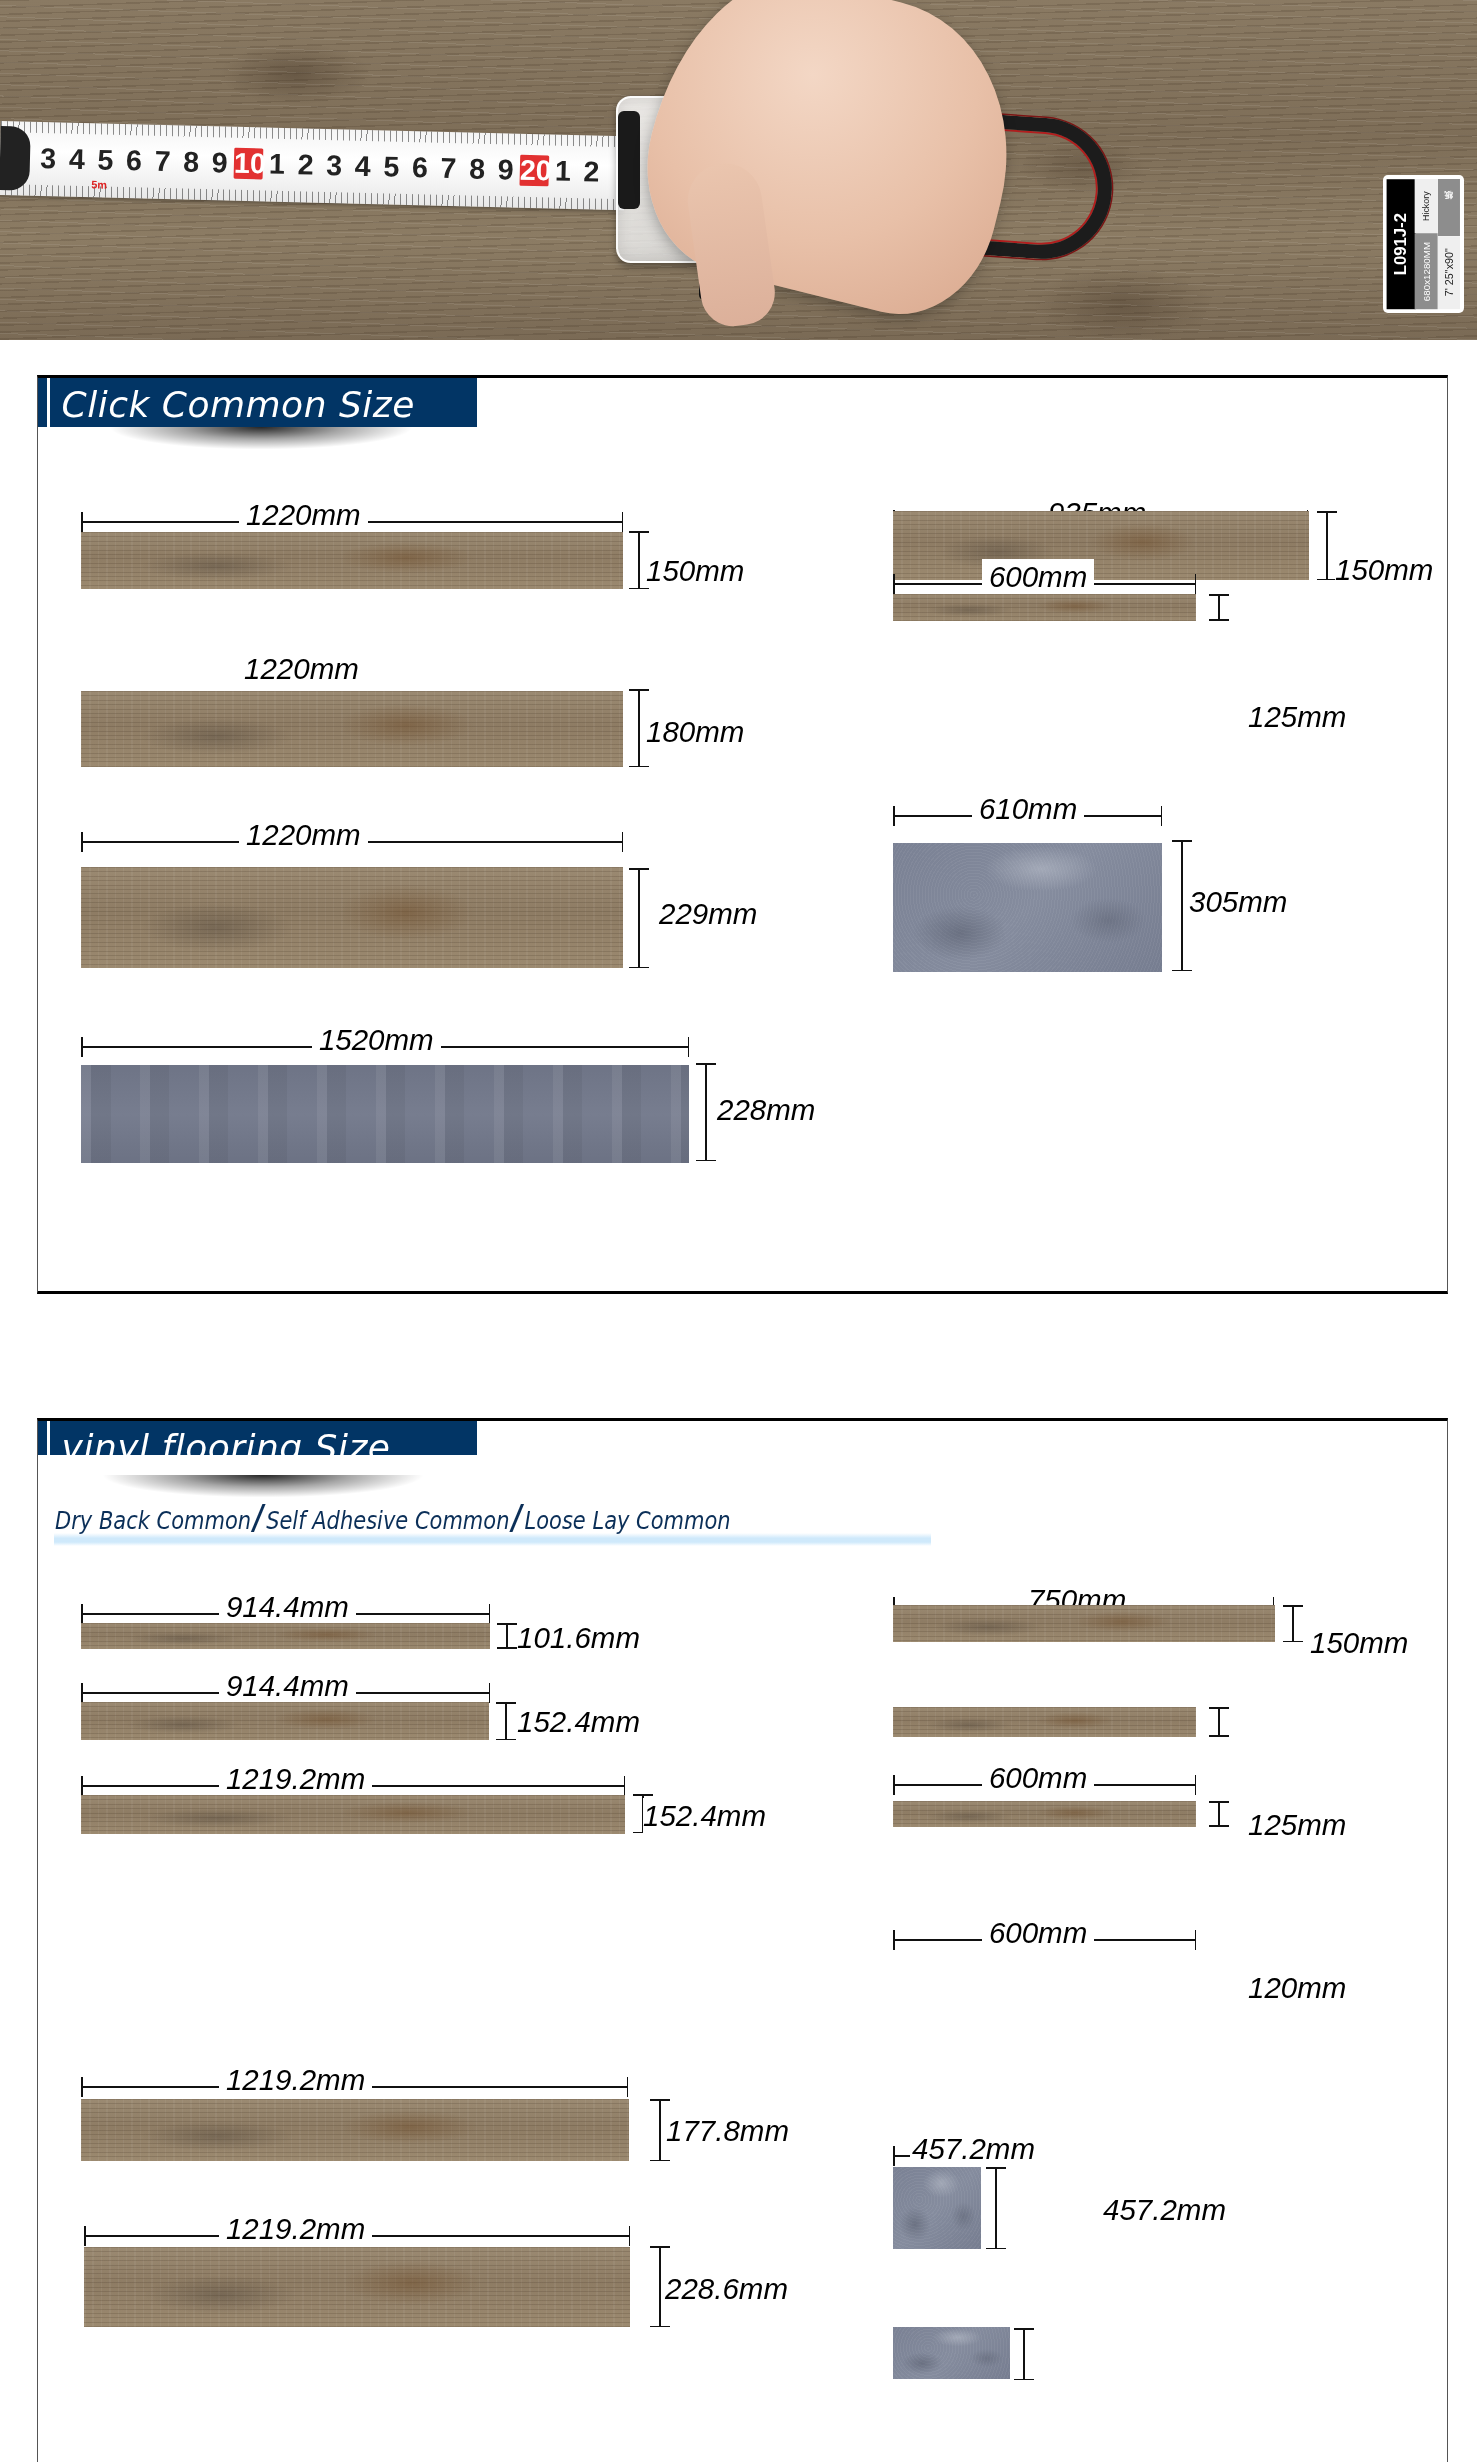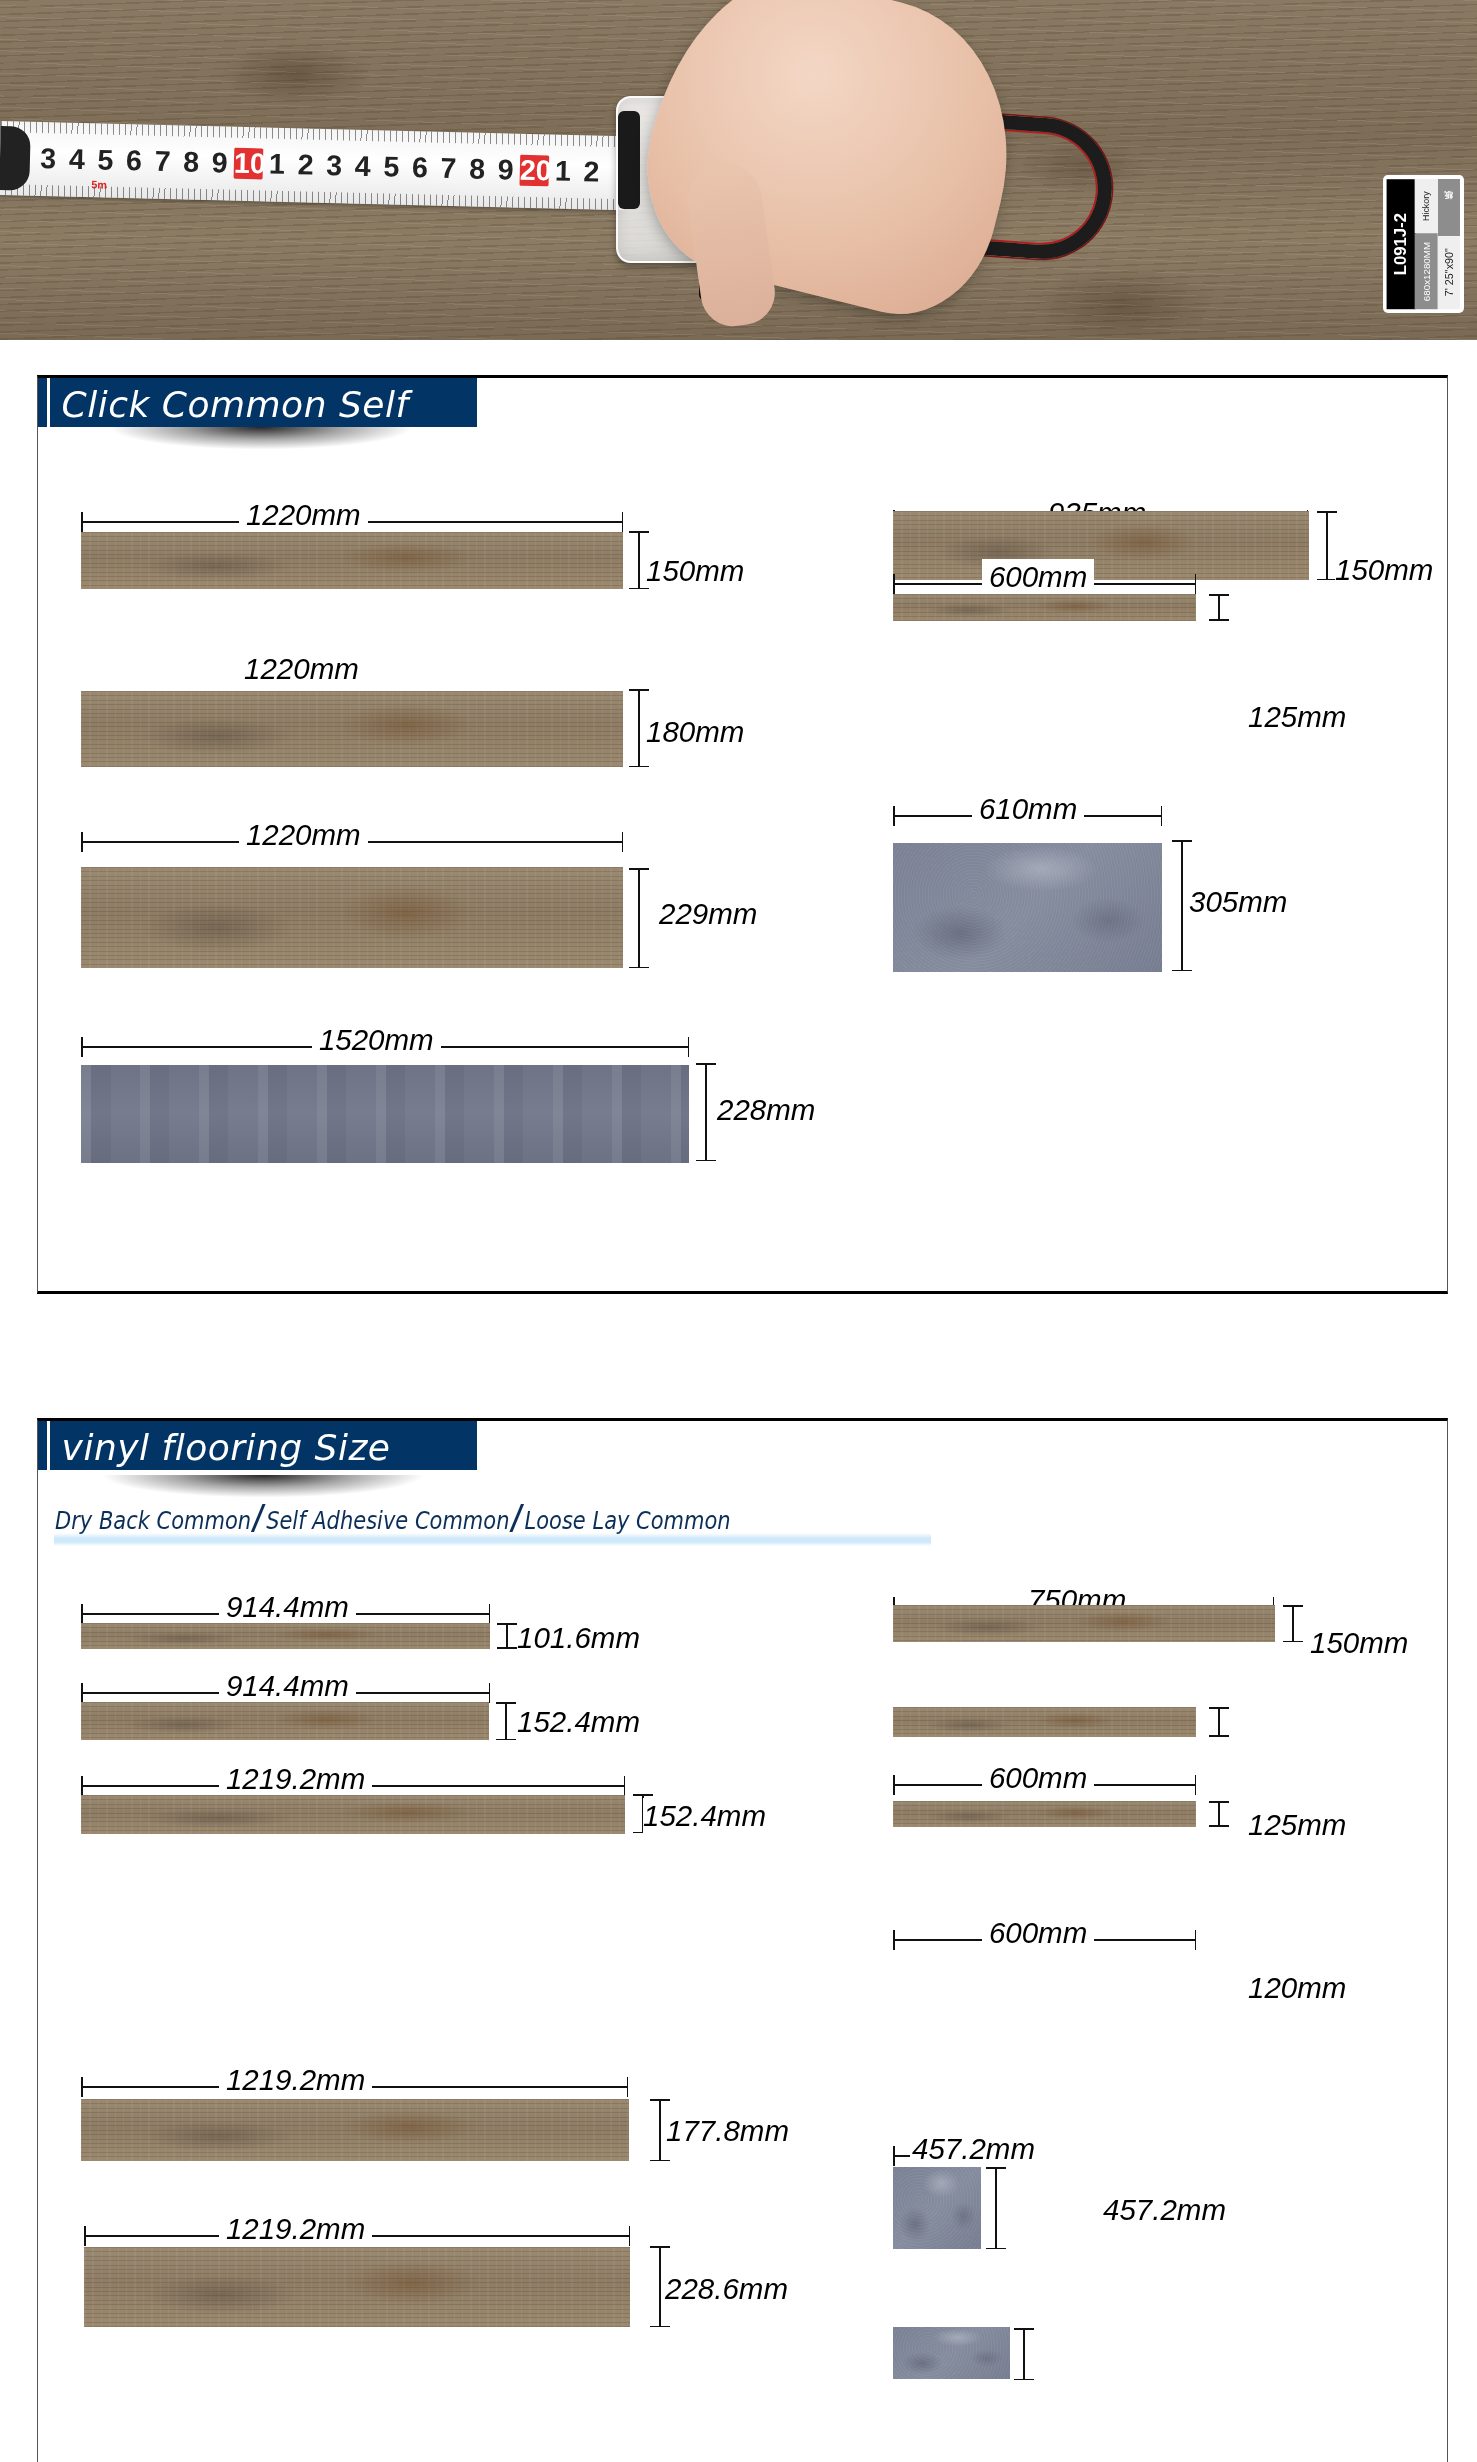--- a/index.html
+++ b/index.html
@@ -168,21 +168,21 @@
       <div class="label-mid-bot">680x1280MM</div>
     </div>
     <div class="label-col-right">
       <div class="label-right-top">纸板</div>
       <div class="label-right-bot">7' 25"x90"</div>
     </div>
   </div>
 </div>
 
 <div class="abs box" style="left:37px; top:375px; width:1411px; height:919px;"></div>
-<div class="abs banner" style="left:38px; top:378px; width:439px; height:49px;">Click Common Self</div>
+<div class="abs banner" style="left:38px; top:378px; width:439px; height:49px;">Click Common Size</div>
 <div class="abs banner-bar" style="left:47px; top:378px; height:49px;"></div>
 <div class="abs banner-shadow" style="left:59px; top:427px; width:404px;"></div>
 
 <div class="abs hdim" style="left:81px; top:512px; width:542px;">
   <div class="line"></div>
     <div class="capL"></div>
     <div class="capR"></div>
   <span class="lbl" style="left:158px;">1220mm</span>
 </div>
 <div class="abs wood" style="left:81px; top:532px; width:542px; height:57px;"></div>
@@ -266,21 +266,21 @@
 </div>
 <div class="abs stone" style="left:893px; top:843px; width:269px; height:129px;"></div>
 <div class="abs vdim" style="left:1172px; top:840px; height:131px;">
     <div class="line"></div>
     <div class="capT"></div>
     <div class="capB"></div>
   </div>
 <span class="abs vlbl" style="left:1189px; top:884px;">305mm</span>
 
 <div class="abs box" style="left:37px; top:1418px; width:1411px; height:1834px;"></div>
-<div class="abs banner" style="left:38px; top:1421px; width:439px; height:49px;">vinyl flooring Size</div>
+<div class="abs banner" style="left:38px; top:1421px; width:439px; height:34px;">vinyl flooring Size</div>
 <div class="abs banner-bar" style="left:47px; top:1421px; height:49px;"></div>
 <div class="abs banner-shadow" style="left:49px; top:1475px; width:428px;"></div>
 
 <div class="abs subtitle" style="left:55px; top:1497px;">
   <span>Dry Back Common</span><span class="slash">/</span><span>Self Adhesive Common</span><span class="slash">/</span><span>Loose Lay Common</span>
 </div>
 <div class="abs subtitle-underline" style="left:54px; top:1533px; width:877px;"></div>
 
 <div class="abs hdim" style="left:81px; top:1604px; width:409px;">
   <div class="line"></div>

